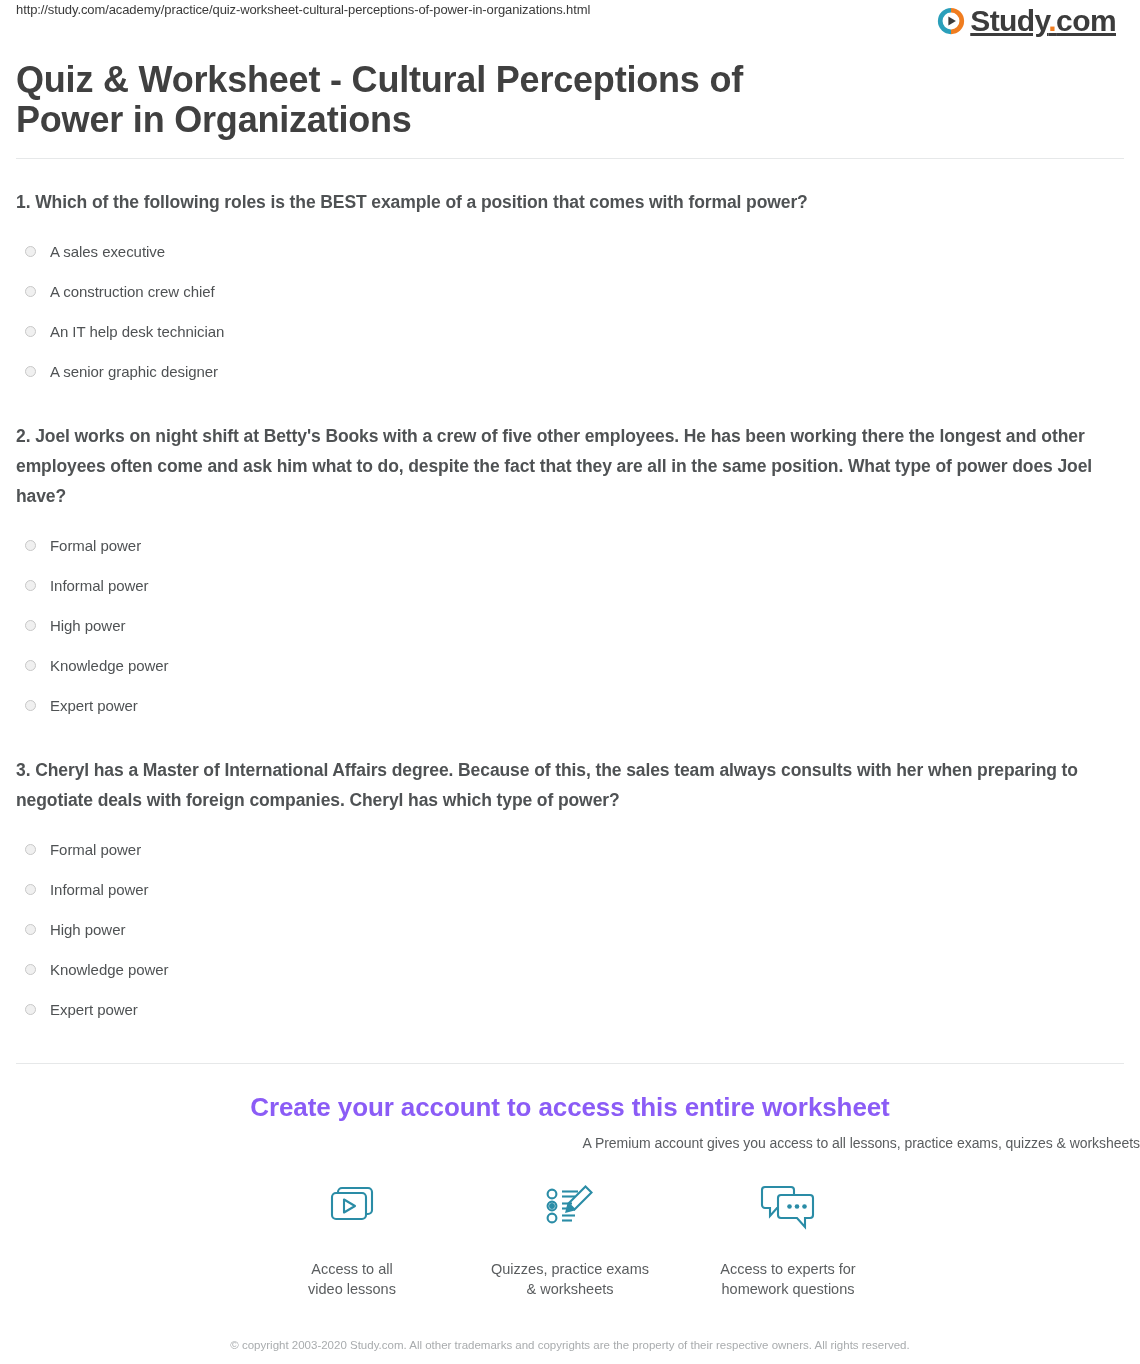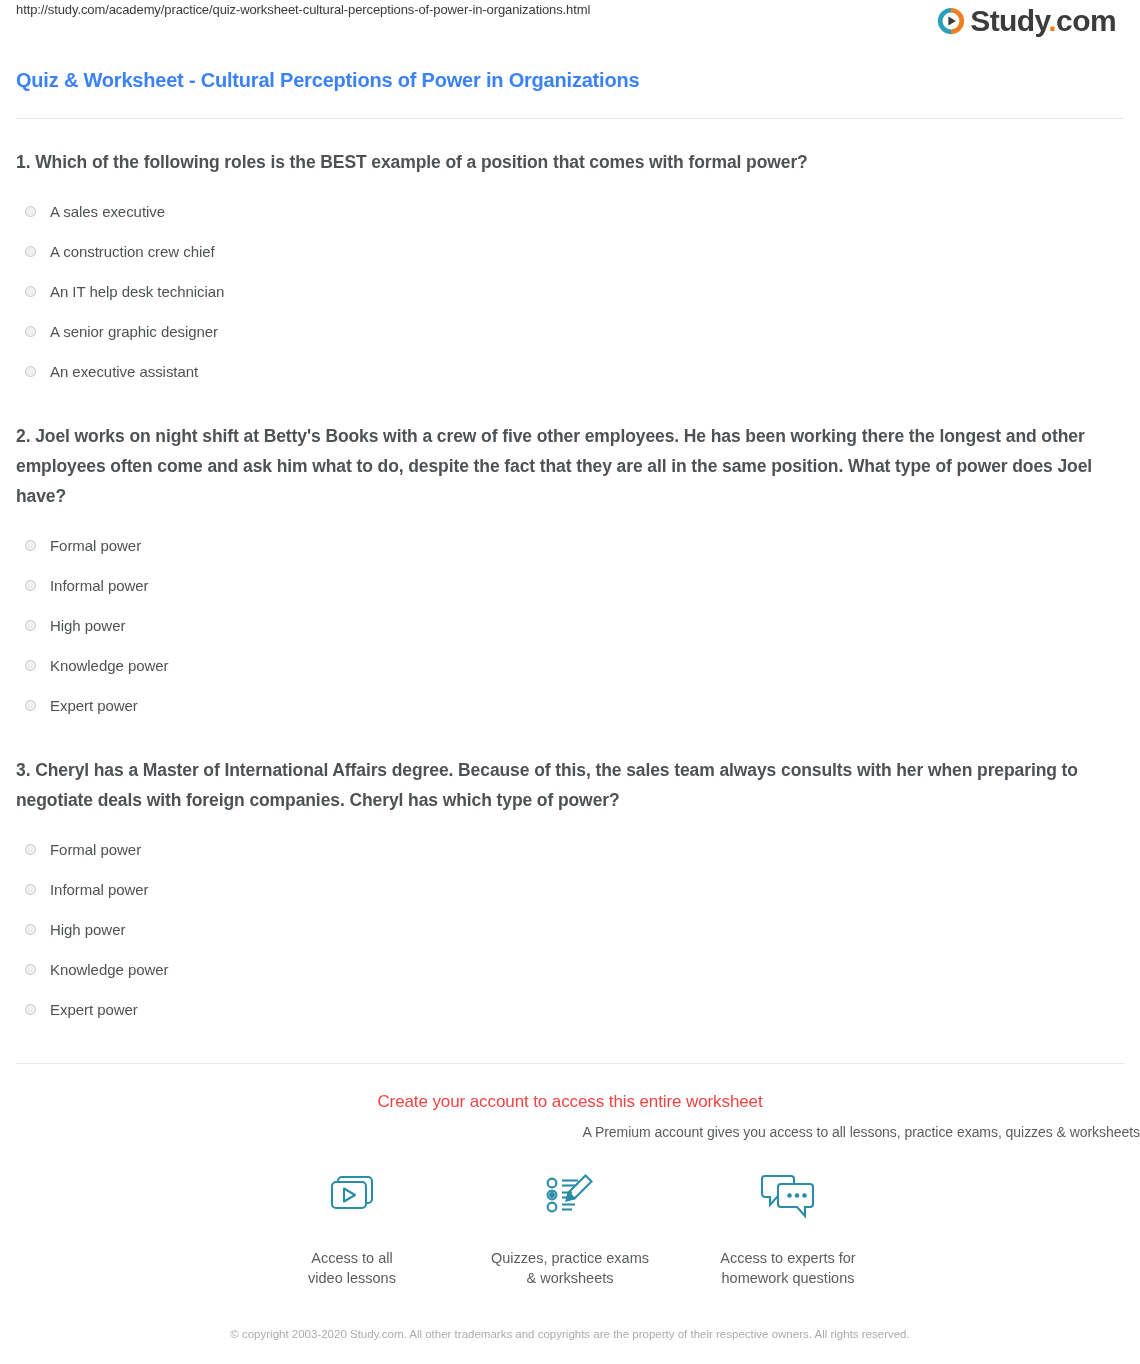--- a/index.html
+++ b/index.html
@@ -45,30 +45,31 @@
     margin-right: 4px;
     flex: none;
   }
   .brand-text {
     font-size: 30px;
     font-weight: bold;
     color: #3c3c3c;
     letter-spacing: -0.6px;
     line-height: 30px;
     font-family: "Liberation Sans", sans-serif;
+    text-decoration: underline;
   }
   .brand-dot { color: #f07d20; }
 
   
   .page-title {
     margin: 8px 16px 0 16px;
-    font-size: 20px;
+    font-size: 36px;
     line-height: 40px;
     font-weight: bold;
-    color: #3b82f6;
+    color: #404040;
     letter-spacing: -0.2px;
     max-width: 800px;
   }
 
   .rule {
     margin: 18px 16px 0 16px;
     height: 1px;
     background: #e6e8e9;
   }
 
@@ -118,23 +119,23 @@
   .cta-rule {
     margin: 34px 16px 0 16px;
     height: 1px;
     background: #e6e8e9;
   }
   .cta {
     text-align: center;
     padding-top: 28px;
   }
   .cta-title {
-    font-size: 17px;
-    color: #ef4444;
-    font-weight: normal;
+    font-size: 26px;
+    color: #8b5cf6;
+    font-weight: bold;
     letter-spacing: -0.1px;
   }
   .cta-sub {
     margin-top: 12px;
     font-size: 14px;
     color: #5a5d5f;
     letter-spacing: -0.05px;
     text-align: right;
   }
 
@@ -203,24 +204,20 @@
         <span class="radio"></span>
         <span class="option-label">A construction crew chief</span>
       </li>
       <li class="option">
         <span class="radio"></span>
         <span class="option-label">An IT help desk technician</span>
       </li>
       <li class="option">
         <span class="radio"></span>
         <span class="option-label">A senior graphic designer</span>
-      </li>
-      <li class="option">
-        <span class="radio"></span>
-        <span class="option-label">An executive assistant</span>
       </li>
     </ul>
   </div>
 
   <div class="question-block">
     <div class="question-text">2. Joel works on night shift at Betty's Books with a crew of five other employees. He has been working there the longest and other employees often come and ask him what to do, despite the fact that they are all in the same position. What type of power does Joel have?</div>
     <ul class="options">
       <li class="option">
         <span class="radio"></span>
         <span class="option-label">Formal power</span>

